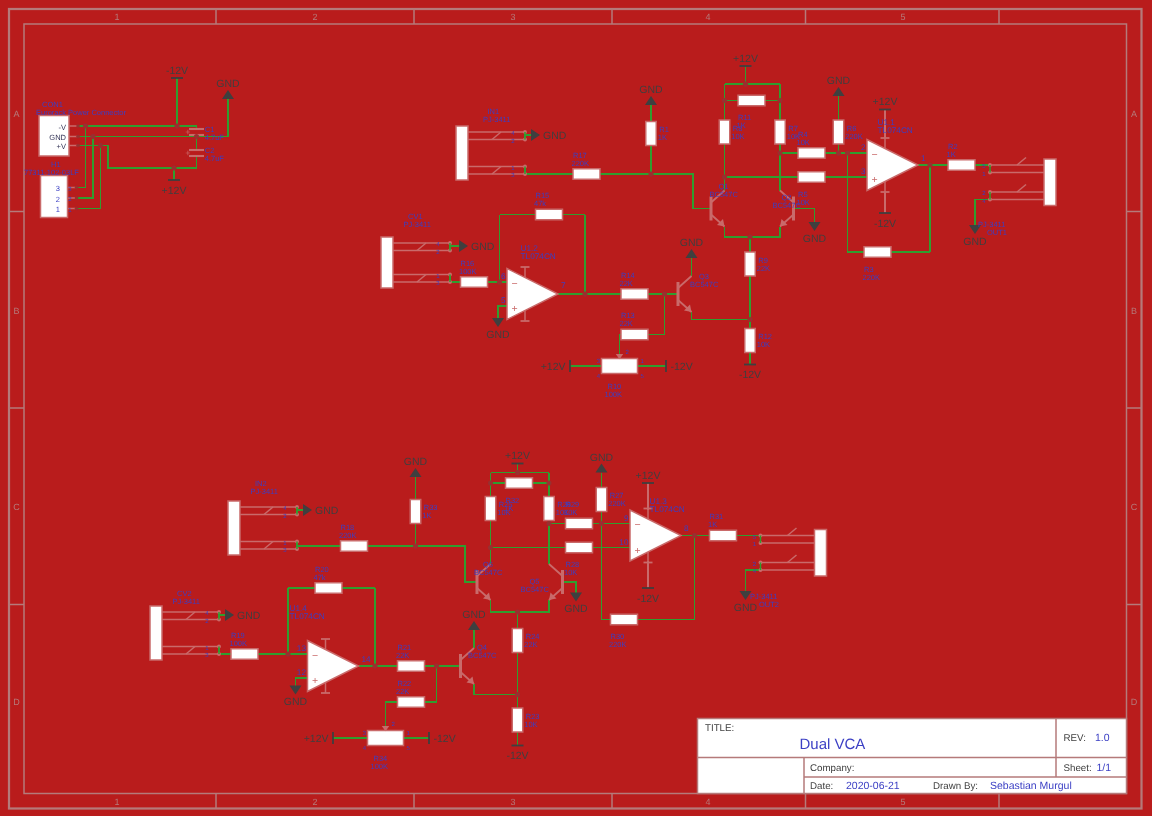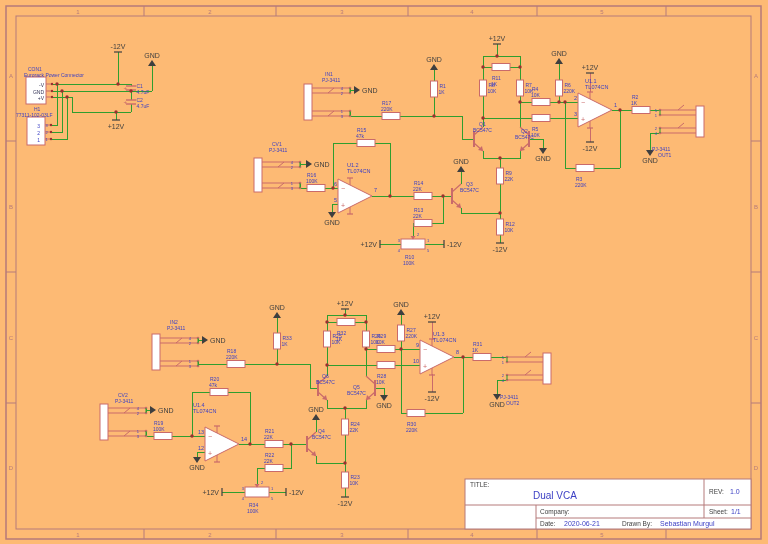--- a/index.html
+++ b/index.html
@@ -1,16 +1,16 @@
 <!DOCTYPE html>
 <html><head>
 <meta charset="utf-8">
 <style>
   html,body{margin:0;padding:0;background:#ffffff;}
-  .stage{width:768px;height:544px;position:relative;background:#fdba74;overflow:hidden;}
+  .stage{width:768px;height:544px;position:relative;background:#b91c1c;overflow:hidden;}
   svg{display:block;}
   text{font-family:"Liberation Sans",sans-serif;}
   .tb-label{fill:#3f3f3f;font-size:6.5px;}
   .tb-blue{fill:#3b3fc4;font-size:7px;}
   .tb-title{fill:#3b3fc4;font-size:10px;}
 </style>
 </head>
 <body>
 
 <div class="stage">

